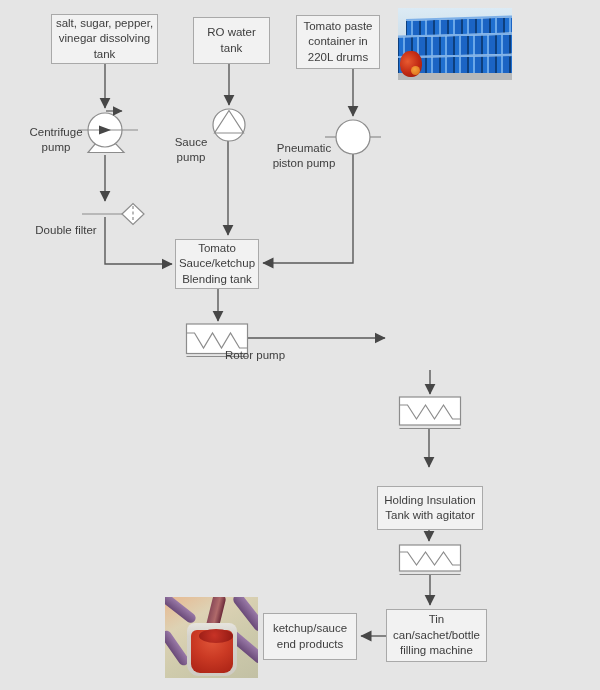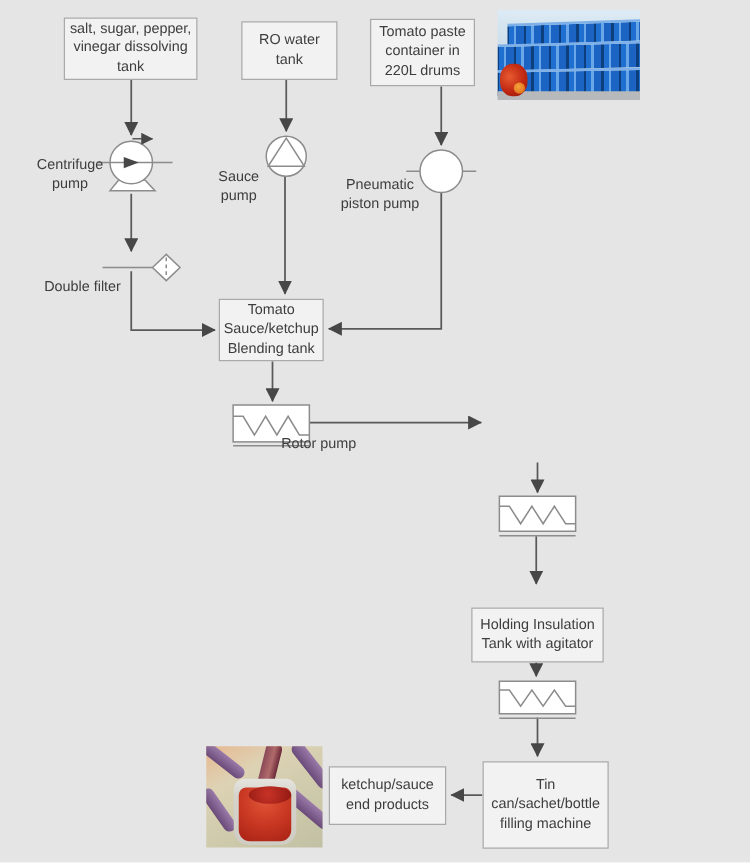--- a/index.html
+++ b/index.html
@@ -18,21 +18,21 @@
   .lbl{
     position:absolute;color:#3d3d3d;font-size:11.5px;line-height:14.5px;
     text-align:center;white-space:pre-line;
   }
   .n-dissolve{left:51px;top:14px;width:107px;height:50px;}
   .n-ro{left:193px;top:17px;width:77px;height:47px;}
   .n-paste{left:296px;top:15px;width:84px;height:54px;}
   .n-blend{left:175px;top:239px;width:84px;height:50px;}
   .n-homog{left:388px;top:316px;width:98px;height:54px;}
   .n-hold{left:377px;top:471px;width:106px;height:44px;margin-top:15px;}
-  .n-fill{left:386px;top:609px;width:101px;height:70px;}
+  .n-fill{left:386px;top:609px;width:101px;height:53px;}
   .n-end{left:263px;top:613px;width:94px;height:47px;}
   .l-centrifuge{left:18px;top:125px;width:76px;}
   .l-water{left:160px;top:135px;width:62px;}
   .l-pneumatic{left:260px;top:141px;width:88px;}
   .l-filter{left:26px;top:223px;width:80px;}
   .l-rotor{left:176px;top:348px;width:72px;margin-left:43px;}
 
   
   .photo{position:absolute;overflow:hidden;}
   .p-drums{left:398px;top:8px;width:114px;height:72px;

